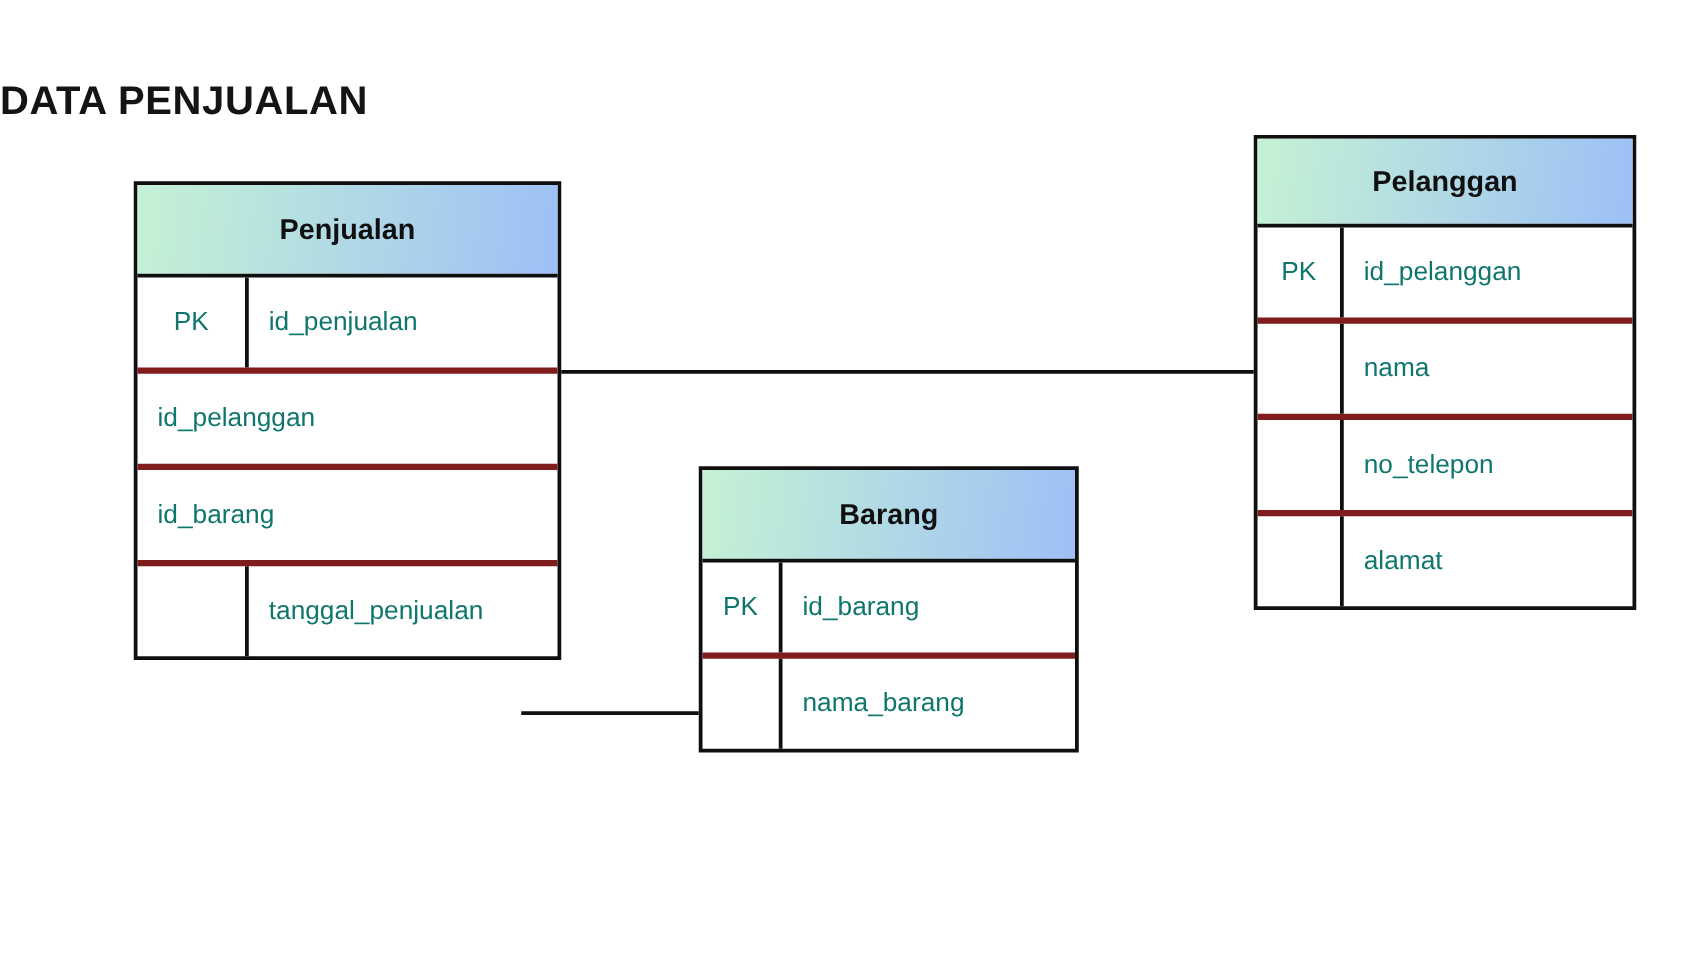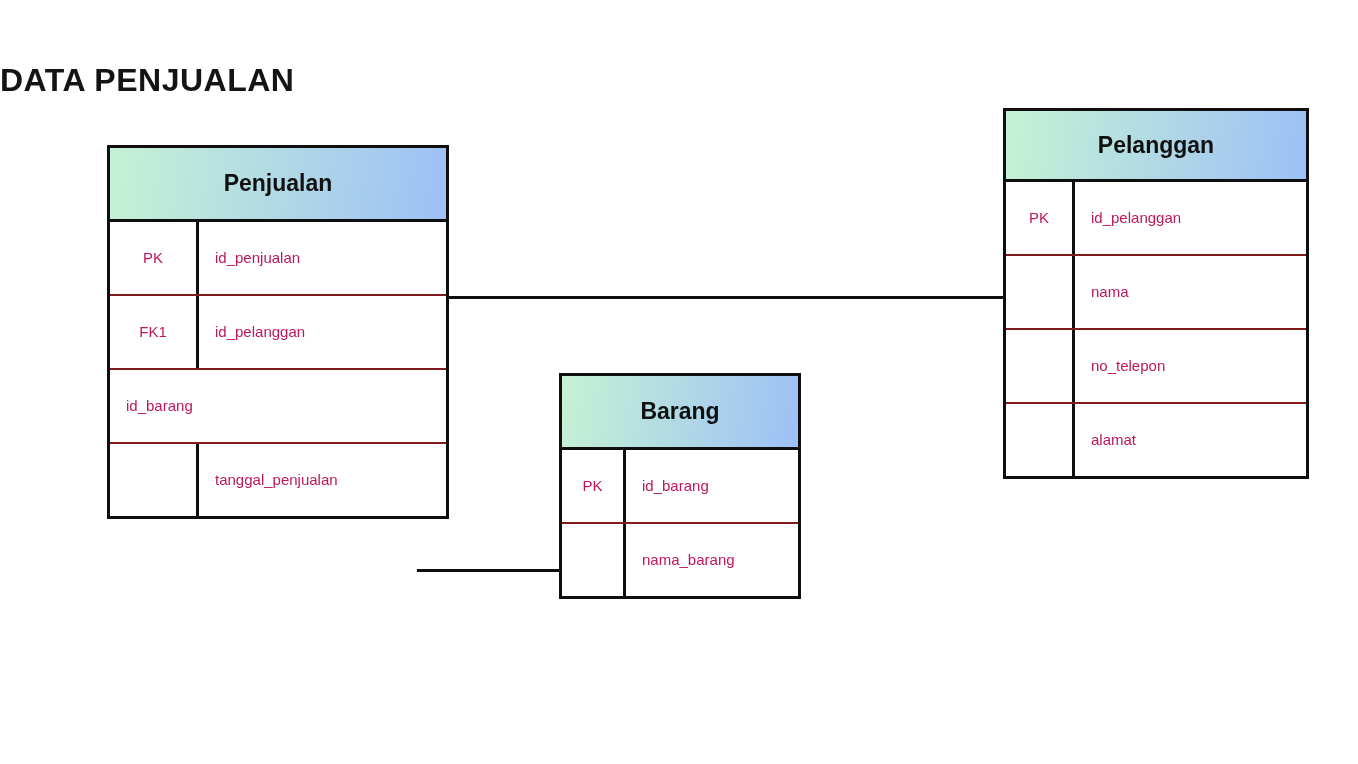--- a/index.html
+++ b/index.html
@@ -32,46 +32,46 @@
     height: 74px;
     display: flex;
     align-items: center;
     justify-content: center;
     font-weight: 700;
     font-size: 23px;
     color: #101010;
     background: linear-gradient(97deg, #c5f2d4 0%, #9dc0f6 100%);
     border-bottom: 3px solid #0f0f0f;
   }
-  .trow { display: flex; border-top: 2px solid #7f1d1d; }
+  .trow { display: flex; border-top: 5px solid #7f1d1d; }
   .trow:first-child { border-top: none; }
   .cell {
     display: flex;
     align-items: center;
-    font-size: 15px;
-    color: #be185d;
+    font-size: 21px;
+    color: #0f766e;
     line-height: 30px;
     padding: 21px 0;
     text-align: center;
   }
   .cell-key {
     flex: 0 0 auto;
     justify-content: center;
     border-right: 3px solid #0f0f0f;
   }
   .cell-field {
     flex: 1 1 auto;
     padding-left: 16px;
     padding-right: 18px;
     overflow-wrap: anywhere;
   }
   
   .t-penjualan { left: 78px;  top: 145px; width: 342px; margin-left: 29px; }
   .t-penjualan .cell-key { width: 89px; }
-  .t-barang    { left: 559px; top: 373px; width: 242px; }
+  .t-barang    { left: 559px; top: 373px; width: 304px; }
   .t-barang .cell-key { width: 64px; }
   .t-pelanggan { left: 1003px; top: 108px; width: 306px; }
   .t-pelanggan .etable-header { height: 71px; }
   .t-pelanggan .cell-key { width: 69px; }
   
   .connector {
     position: absolute;
     height: 3px;
     background: #0f0f0f;
   }
@@ -89,21 +89,20 @@
   <div class="connector conn-penjualan-barang"></div>
 
   <div class="etable t-penjualan">
     <div class="etable-header">Penjualan</div>
     <div class="etable-rows">
         <div class="trow">
           <div class="cell cell-key">PK</div>
           <div class="cell cell-field">id_penjualan</div>
         </div>
         <div class="trow">
-          <div class="cell cell-key">FK1</div>
           <div class="cell cell-field">id_pelanggan</div>
         </div>
         <div class="trow">
           <div class="cell cell-field">id_barang</div>
         </div>
         <div class="trow">
           <div class="cell cell-key"></div>
           <div class="cell cell-field">tanggal_penjualan</div>
         </div>
       </div>

